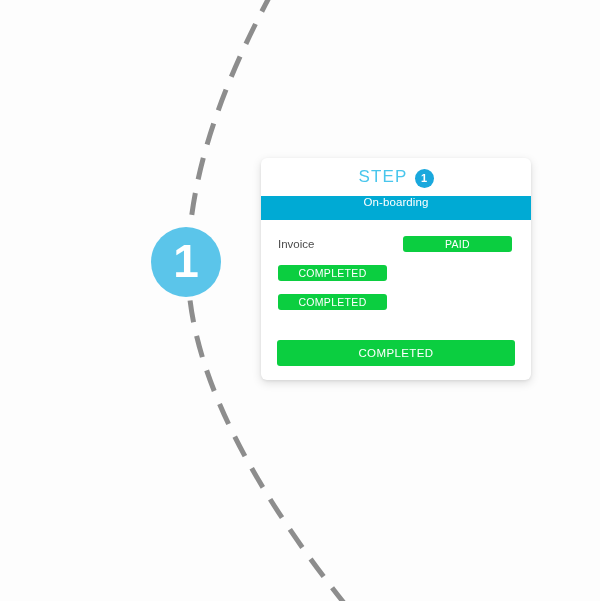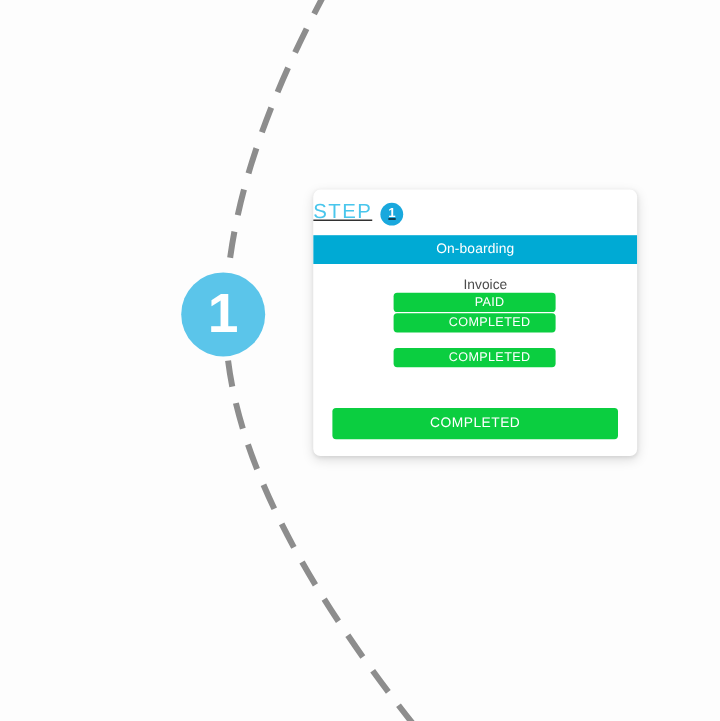--- a/index.html
+++ b/index.html
@@ -65,23 +65,22 @@
     background: #ffffff;
     border-radius: 6px;
     box-shadow: 0 3px 10px rgba(0,0,0,0.13), 0 1px 3px rgba(0,0,0,0.07);
     overflow: hidden;
   }
 
   .card-header {
     height: 38px;
     display: flex;
     align-items: center;
-    justify-content: flex-start;
+    justify-content: center;
     gap: 7px;
-    text-decoration: underline;
   }
   .card-header-title {
     color: #49c6ec;
     font-size: 17px;
     letter-spacing: 1.2px;
     font-weight: 400;
   }
   .step-badge {
     width: 19px;
     height: 19px;
@@ -95,57 +94,55 @@
     justify-content: center;
     transform: translateY(1px);
   }
 
   .card-banner {
     height: 24px;
     background: #00aad4;
     color: #ffffff;
     font-size: 11.5px;
     display: flex;
-    align-items: center;
+    align-items: flex-start;
     justify-content: center;
     letter-spacing: 0.1px;
   }
 
   .card-body {
     padding: 12px 0 0 0;
   }
 
   .task-row {
     height: 24px;
     display: flex;
     align-items: center;
     padding: 0 0 0 17px;
     margin-bottom: 5px;
-    flex-direction: column;
   }
   .task-label {
     color: #4c4c4c;
     font-size: 11.5px;
     flex: 1 1 auto;
     white-space: nowrap;
   }
   .status-pill {
     width: 109px;
     height: 16px;
     flex: 0 0 auto;
     margin-right: 19px;
     border-radius: 3px;
     background: #0bce40;
     color: #ffffff;
     font-size: 10.5px;
     letter-spacing: 0.3px;
     display: flex;
     align-items: center;
     justify-content: center;
-    padding-left: 26px;
   }
 
   .card-footer {
     position: absolute;
     left: 0;
     right: 0;
     bottom: 0;
     height: 54px;
     display: flex;
     align-items: center;

